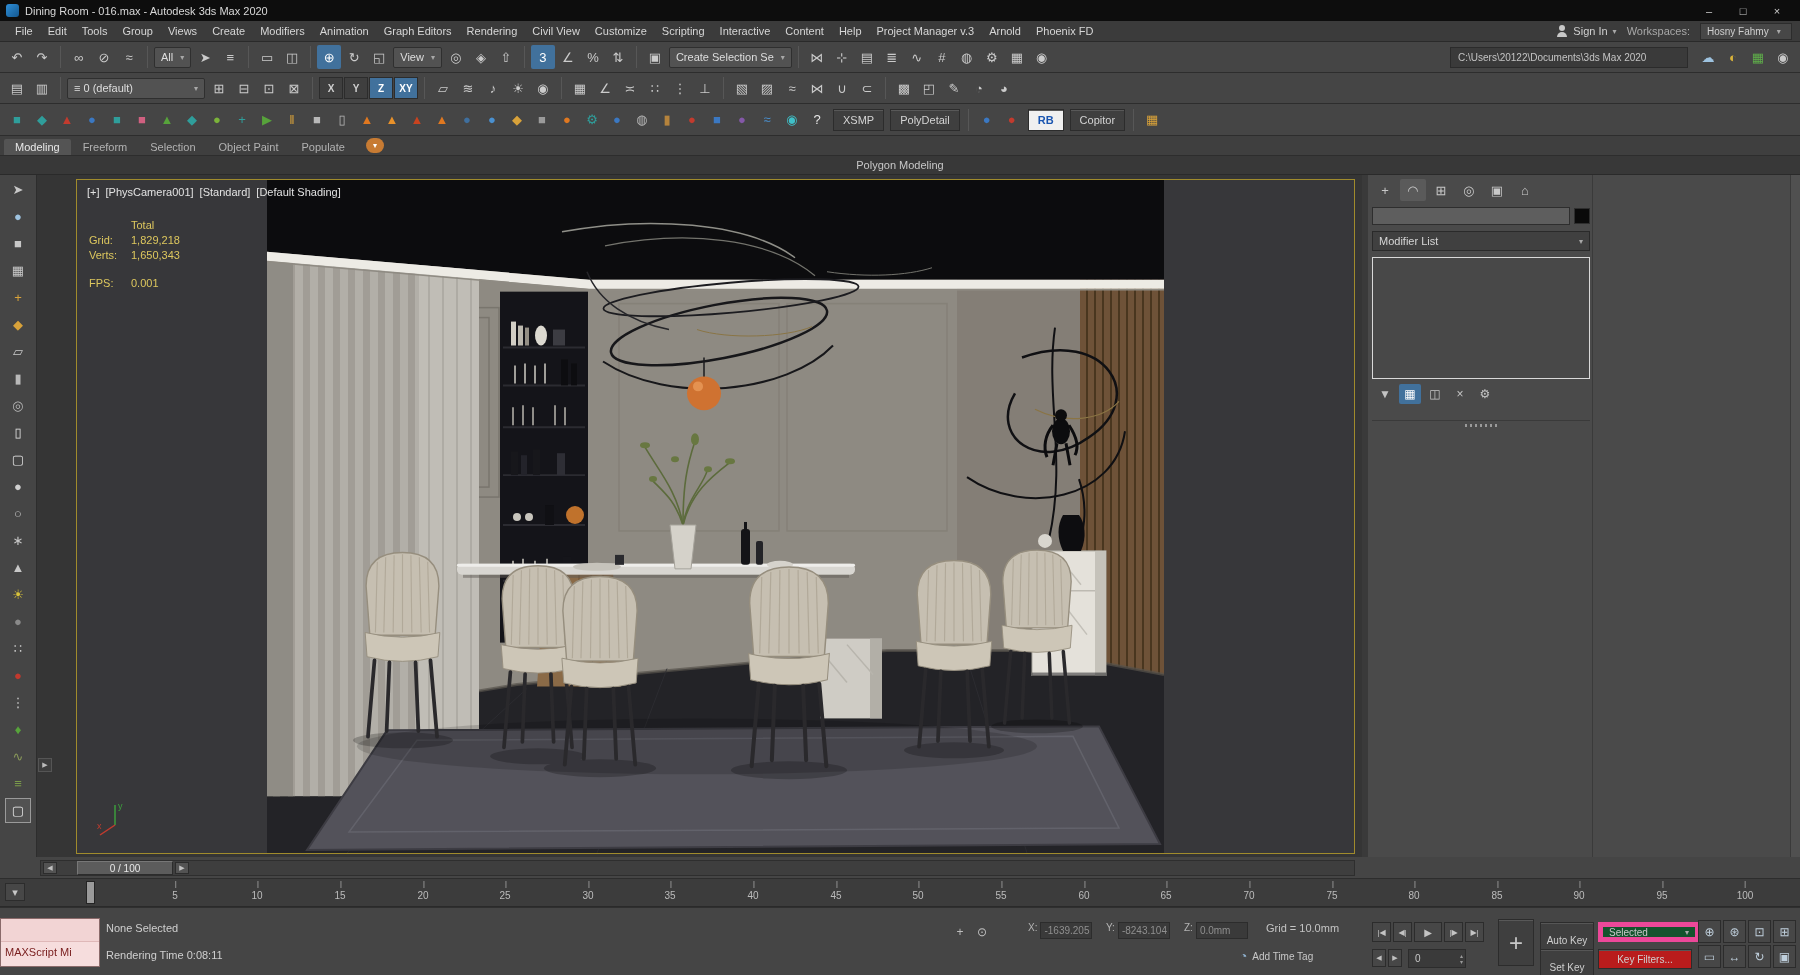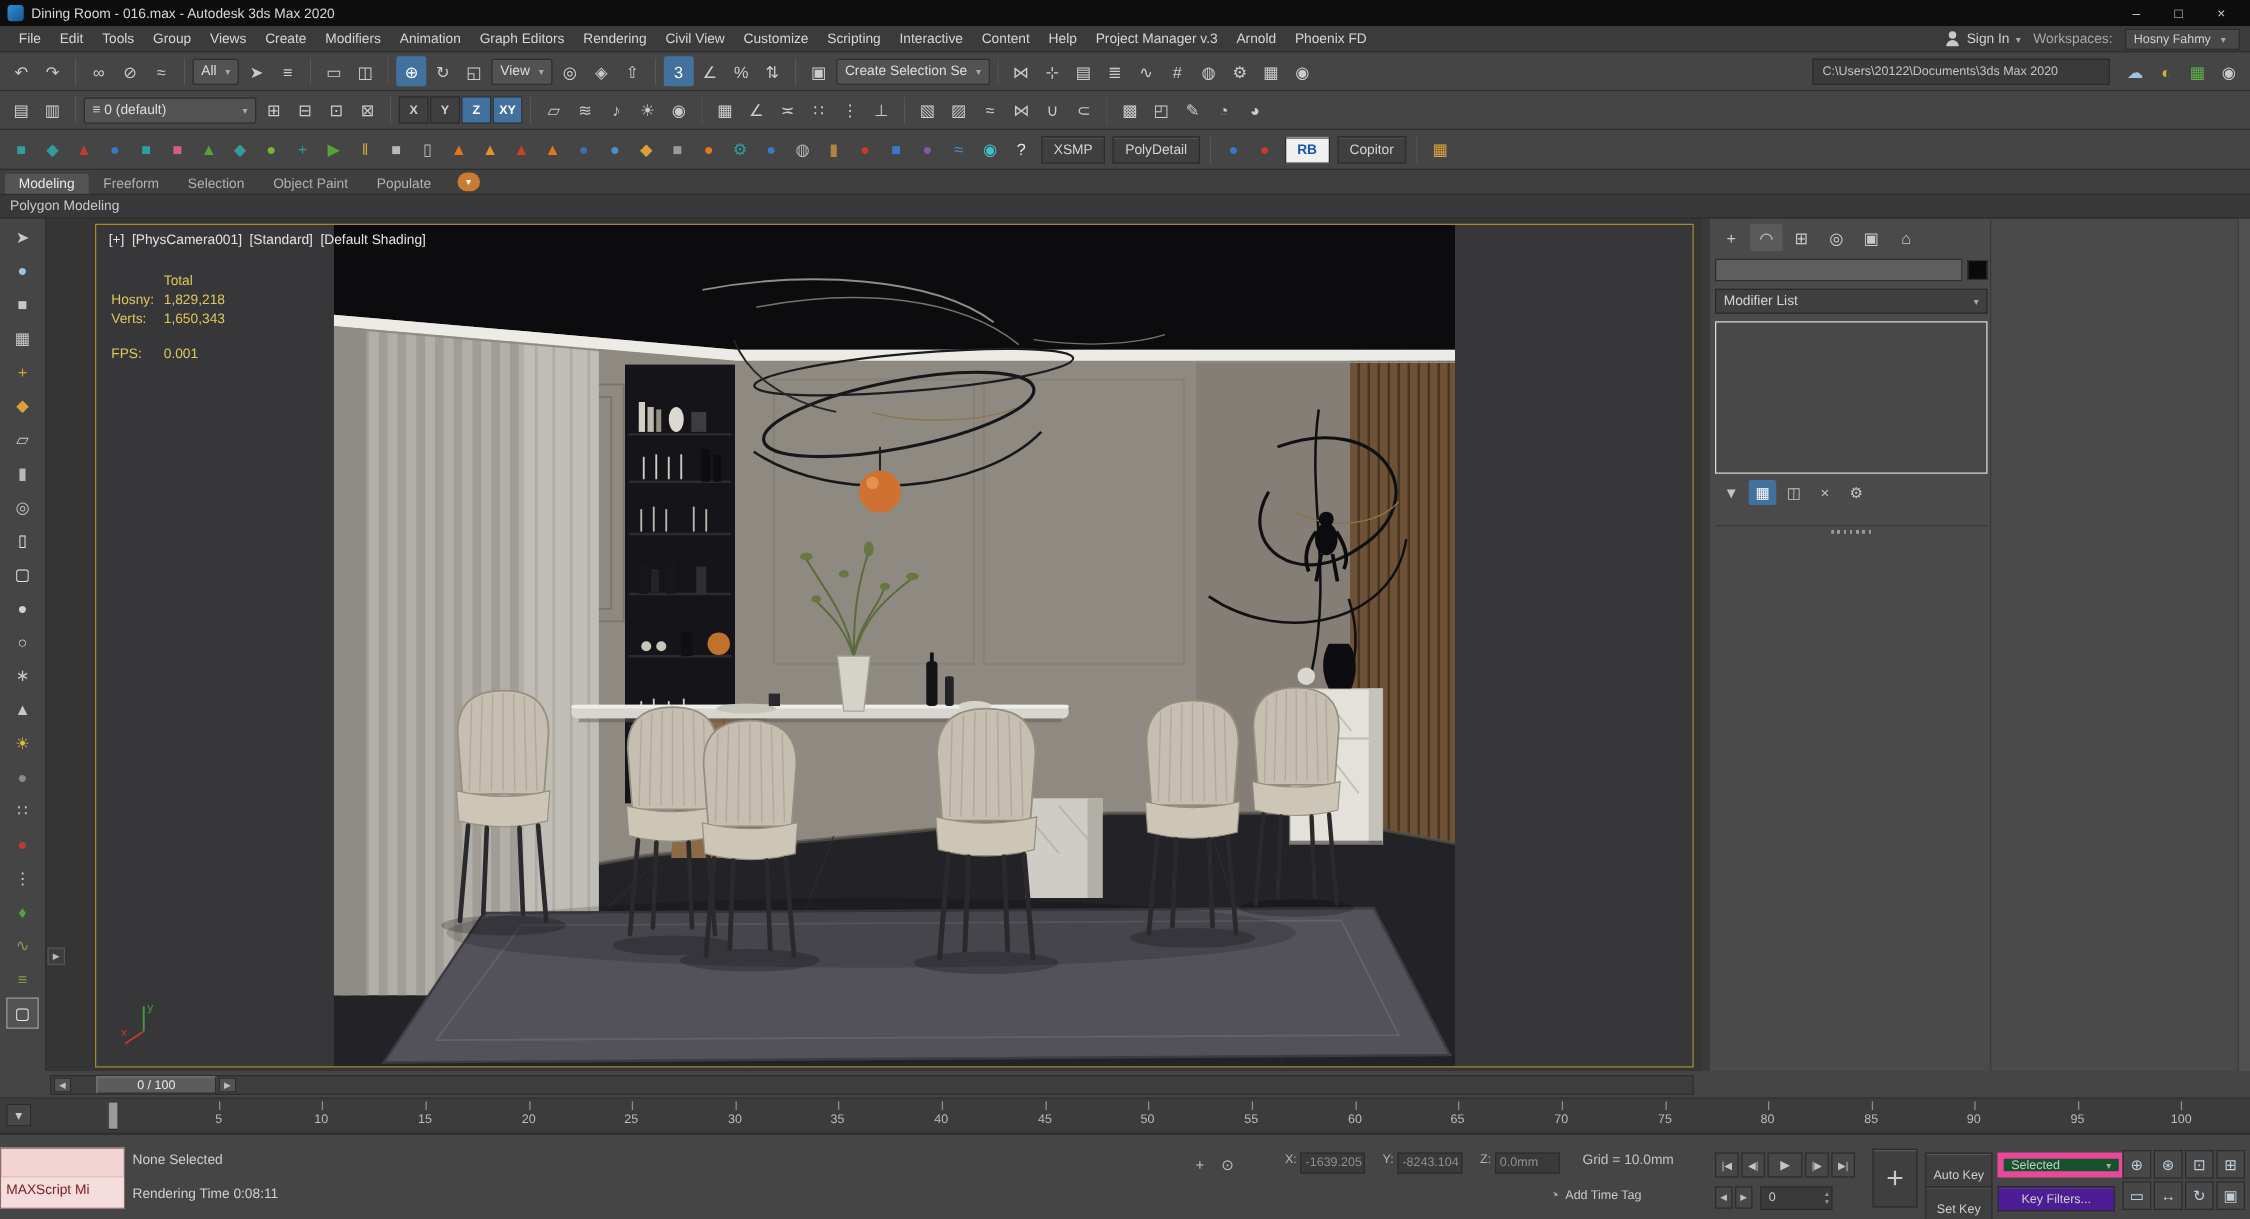--- a/index.html
+++ b/index.html
@@ -39,21 +39,21 @@
   .plugins{height:32px;}
   .pbtn{width:24px;height:24px;background:none;border:none;font-size:13px;display:flex;align-items:center;justify-content:center;cursor:default;}
   .plugin-btn{height:22px;background:#3f3f3f;border:1px solid #2c2c2c;box-shadow:inset 0 1px 0 #585858;color:#d4d4d4;font-size:11px;padding:0 9px;margin:0 2px;cursor:default;}
   .plugin-btn.rb{background:#f0f0f0;color:#1a55b0;font-weight:bold;}
 
   
   .ribbon-tabs{height:20px;background:#3f3f3f;display:flex;align-items:flex-end;padding:0 4px;gap:2px;border-bottom:1px solid #2d2d2d;flex:0 0 auto;}
   .ribbon-tab{background:none;border:none;color:#b2b2b2;font-size:11px;padding:2px 11px;cursor:default;}
   .ribbon-tab.active{background:#545454;color:#e8e8e8;border-radius:2px 2px 0 0;}
   .ribbon-config{width:18px;height:15px;margin:0 4px 2px 8px;border:none;border-radius:8px;background:#c77b33;color:#fff;font-size:8px;cursor:default;}
-  .ribbon-strip{height:19px;background:#383838;border-bottom:1px solid #2a2a2a;display:flex;align-items:center;padding:0 8px;color:#c8c8c8;font-size:11px;flex:0 0 auto;cursor:default;}
+  .ribbon-strip{height:19px;background:#383838;border-bottom:1px solid #2a2a2a;display:flex;align-items:center;padding:0 21px;color:#c8c8c8;font-size:11px;flex:0 0 auto;cursor:default;justify-content:center;}
 
   
   .main{height:682px;display:flex;flex:0 0 auto;background:#373737;}
   .left-toolbar{width:37px;background:#454545;border-right:1px solid #2d2d2d;display:flex;flex-direction:column;align-items:center;padding-top:2px;gap:2px;flex:0 0 auto;}
   .ltbtn{width:26px;height:25px;background:none;border:1px solid transparent;font-size:13px;display:flex;align-items:center;justify-content:center;cursor:default;}
   .ltbtn.active{border-color:#9a9a9a;background:#525252;}
   .viewport-zone{flex:1;position:relative;background:#353535;}
   .flyout-arrow{position:absolute;left:1px;top:583px;width:14px;height:14px;background:#3d3d3d;border:1px solid #555;color:#bbb;font-size:7px;cursor:default;}
   .viewport{position:absolute;left:39px;top:4px;width:1279px;height:675px;background:#37373a;border:1px solid #a08b2c;}
   .render-area{position:absolute;left:190px;top:0;width:897px;height:673px;overflow:hidden;}
@@ -115,21 +115,21 @@
   .grid-label{color:#c4c4c4;font-size:11px;white-space:nowrap;}
   .pb-btn{width:19px;height:20px;background:#474747;border:1px solid #2c2c2c;color:#c4c4c4;font-size:8px;cursor:default;}
   .playback .pb-btn:nth-of-type(3){width:28px;font-size:10px;}
   .autokey,.setkey{width:54px;height:36px;background:#3f3f3f;border:1px solid #2c2c2c;box-shadow:inset 0 1px 0 #565656;color:#cfcfcf;font-size:10px;cursor:default;}
   .sel-dd{width:102px;height:20px;background:#14532d;border:5px solid #ec4899;color:#c8c8c8;font-size:10px;display:flex;align-items:center;justify-content:space-between;padding:0 6px;cursor:default;}
   .timetag{display:flex;align-items:center;gap:5px;color:#c8c8c8;font-size:10px;cursor:default;}
   .clock-icon{color:#8fb2d0;font-size:12px;}
   .keystep{width:14px;height:18px;background:#474747;border:1px solid #2c2c2c;color:#c0c0c0;font-size:7px;cursor:default;}
   .frame-field{width:58px;height:19px;background:#3a3a3a;border:1px solid #2c2c2c;color:#c8c8c8;font-size:10px;display:flex;align-items:center;justify-content:space-between;padding:0 2px 0 6px;cursor:text;}
   .spin{display:flex;flex-direction:column;line-height:6px;font-size:6px;color:#9a9a9a;}
-  .filters{width:94px;height:20px;background:#4c1d95;border:1px solid #2c2c2c;box-shadow:inset 0 1px 0 #565656;color:#cfcfcf;font-size:10px;cursor:default;}
+  .filters{width:94px;height:20px;background:#b91c1c;border:1px solid #2c2c2c;box-shadow:inset 0 1px 0 #565656;color:#cfcfcf;font-size:10px;cursor:default;}
   .bigkey{position:absolute;left:1498px;top:11px;width:36px;height:47px;background:#3f3f3f;border:1px solid #2c2c2c;box-shadow:inset 0 1px 0 #585858;color:#c8c8c8;font-size:24px;cursor:default;}
   .nav-cluster{position:absolute;right:4px;top:12px;display:grid;grid-template-columns:repeat(4,23px);grid-auto-rows:23px;gap:2px;}
   .nav-btn{background:#474747;border:1px solid #2c2c2c;color:#bfcfdc;font-size:12px;cursor:default;}
 </style>
 </head>
 <body>
 
 <div class="app">
 
   <div class="titlebar">
@@ -907,21 +907,21 @@
         <div class="vp-label">
 
         <span class="vp-seg"><span>[+]</span></span>
             <span class="vp-seg"><span>[PhysCamera001]</span></span>
             <span class="vp-seg"><span>[Standard]</span></span>
             <span class="vp-seg"><span>[Default Shading]</span></span>
           </div>
 
         <div class="vp-stats">
           <div class="srow total"><span class="sv">Total</span></div>
-          <div class="srow"><span class="sl">Hosny:</span><span class="sv">1,829,218</span></div>
+          <div class="srow"><span class="sl">Grid:</span><span class="sv">1,829,218</span></div>
           <div class="srow"><span class="sl">Verts:</span><span class="sv">1,650,343</span></div>
           <div class="srow fps"><span class="sl">FPS:</span><span class="sv">0.001</span></div>
         </div>
 
         <svg class="axis-tripod" width="40" height="40" xmlns="http://www.w3.org/2000/svg">
           <line x1="20" y1="26" x2="20" y2="6" stroke="#3d9e3d" stroke-width="1.5"></line>
           <line x1="20" y1="26" x2="5" y2="36" stroke="#c23b2e" stroke-width="1.5"></line>
           <text x="23" y="10" font-size="9" fill="#3d9e3d">y</text>
           <text x="2" y="30" font-size="9" fill="#c23b2e">x</text>
         </svg>

